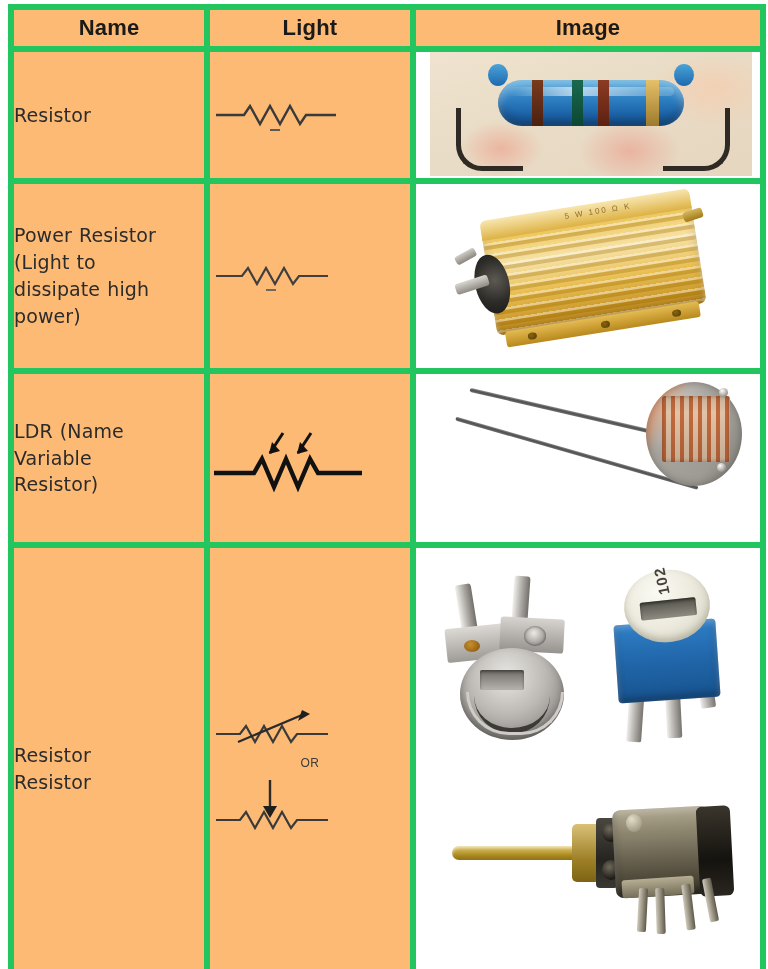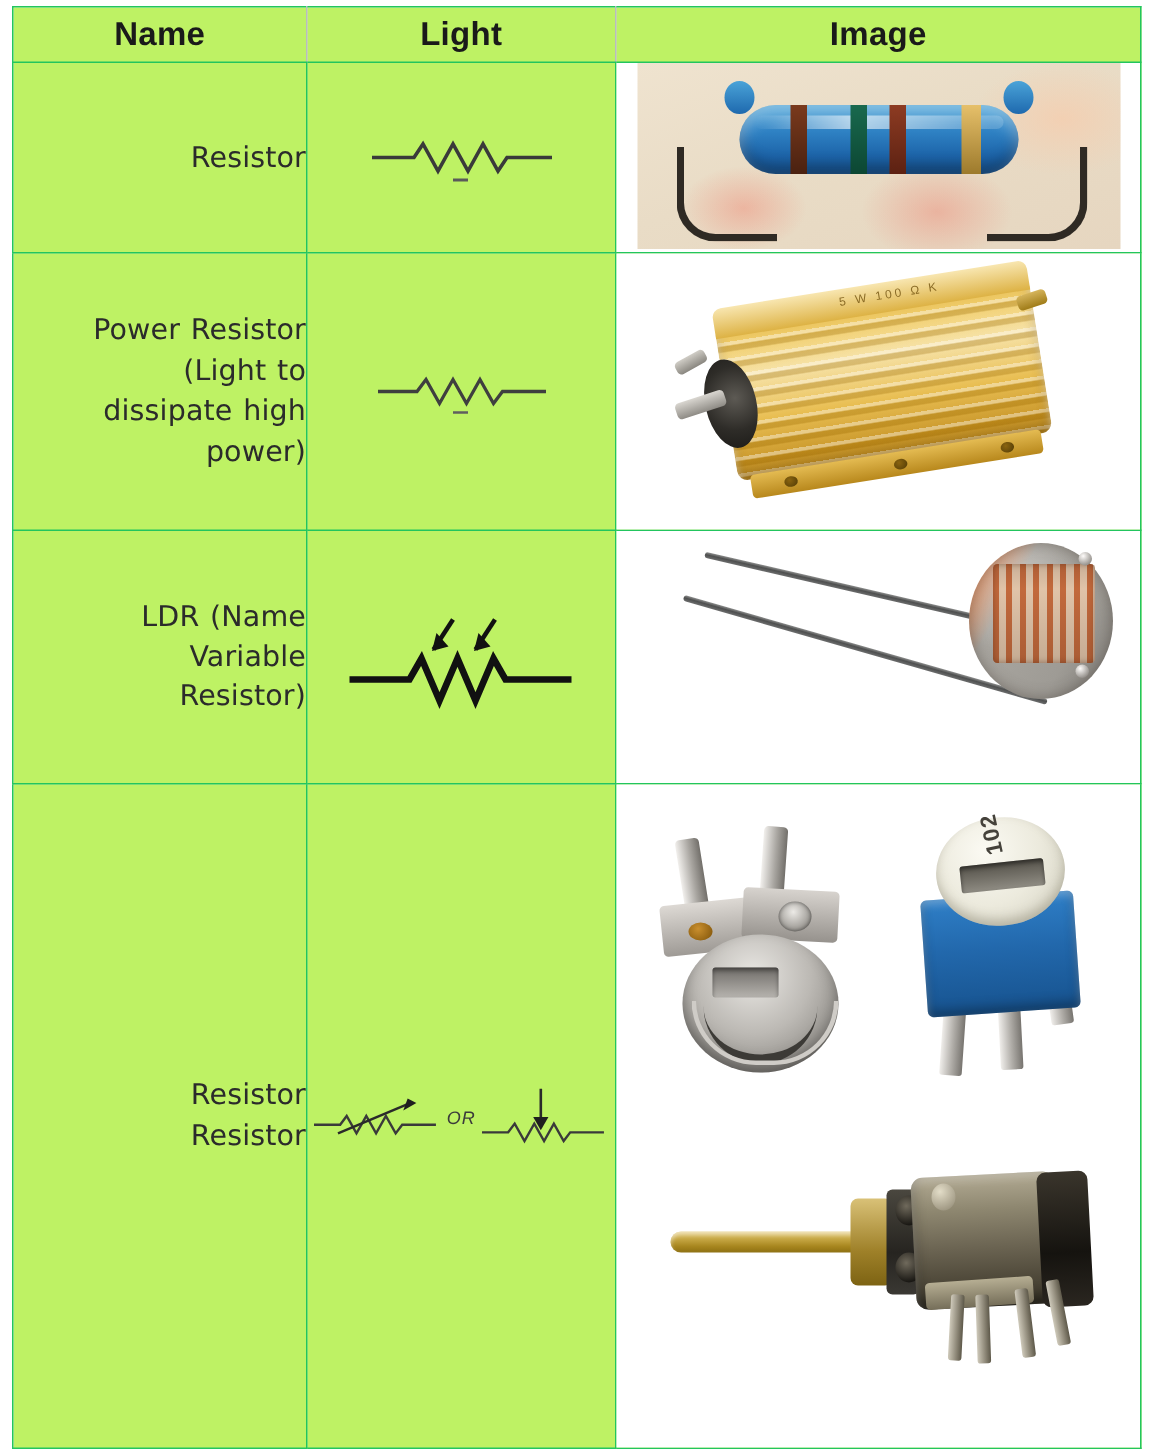--- a/index.html
+++ b/index.html
@@ -22,24 +22,24 @@
   }
   table.components-table {
     width: 752px;
     margin: 4px 8px 0 8px;
     border-collapse: collapse;
     table-layout: fixed;
     background: #ffffff;
   }
   table.components-table td,
   table.components-table th {
-    border: 1px solid #22c55e;
+    border: 6px solid #22c55e;
     padding: 0;
     vertical-align: middle;
-    background: #bef264;
+    background: #fdba74;
   }
   col.col-name  { width: 196px; }
   col.col-sym   { width: 206px; }
   col.col-img   { width: 350px; }
 
   
   thead th {
     height: 36px;
     border-top: none;
     border-left: none;
@@ -51,40 +51,38 @@
   .hdr-text {
     font-family: "Liberation Sans", sans-serif;
     font-weight: bold;
     font-size: 22px;
     color: #1a1a1a;
     letter-spacing: .2px;
   }
 
   
   .name-cell {
-    text-align: right;
+    text-align: left;
     padding: 6px 10px;
   }
   .name-text {
     font-family: "DejaVu Sans", sans-serif;
     font-size: 19px;
     line-height: 1.42;
     color: #2b2b2b;
     letter-spacing: .1px;
     word-spacing: 1px;
   }
 
   
   .sym-cell { text-align: center; }
   .sym-wrap {
     display: flex;
-    flex-direction: row;
-    align-items: center;
+    flex-direction: column;
     justify-content: center;
-    font-style: italic;
   }
   .or-label {
     font-family: "Liberation Sans", sans-serif;
     font-size: 12px;
     color: #3b3b3b;
     letter-spacing: .6px;
     margin: 6px 0 4px 0;
   }
 
   

